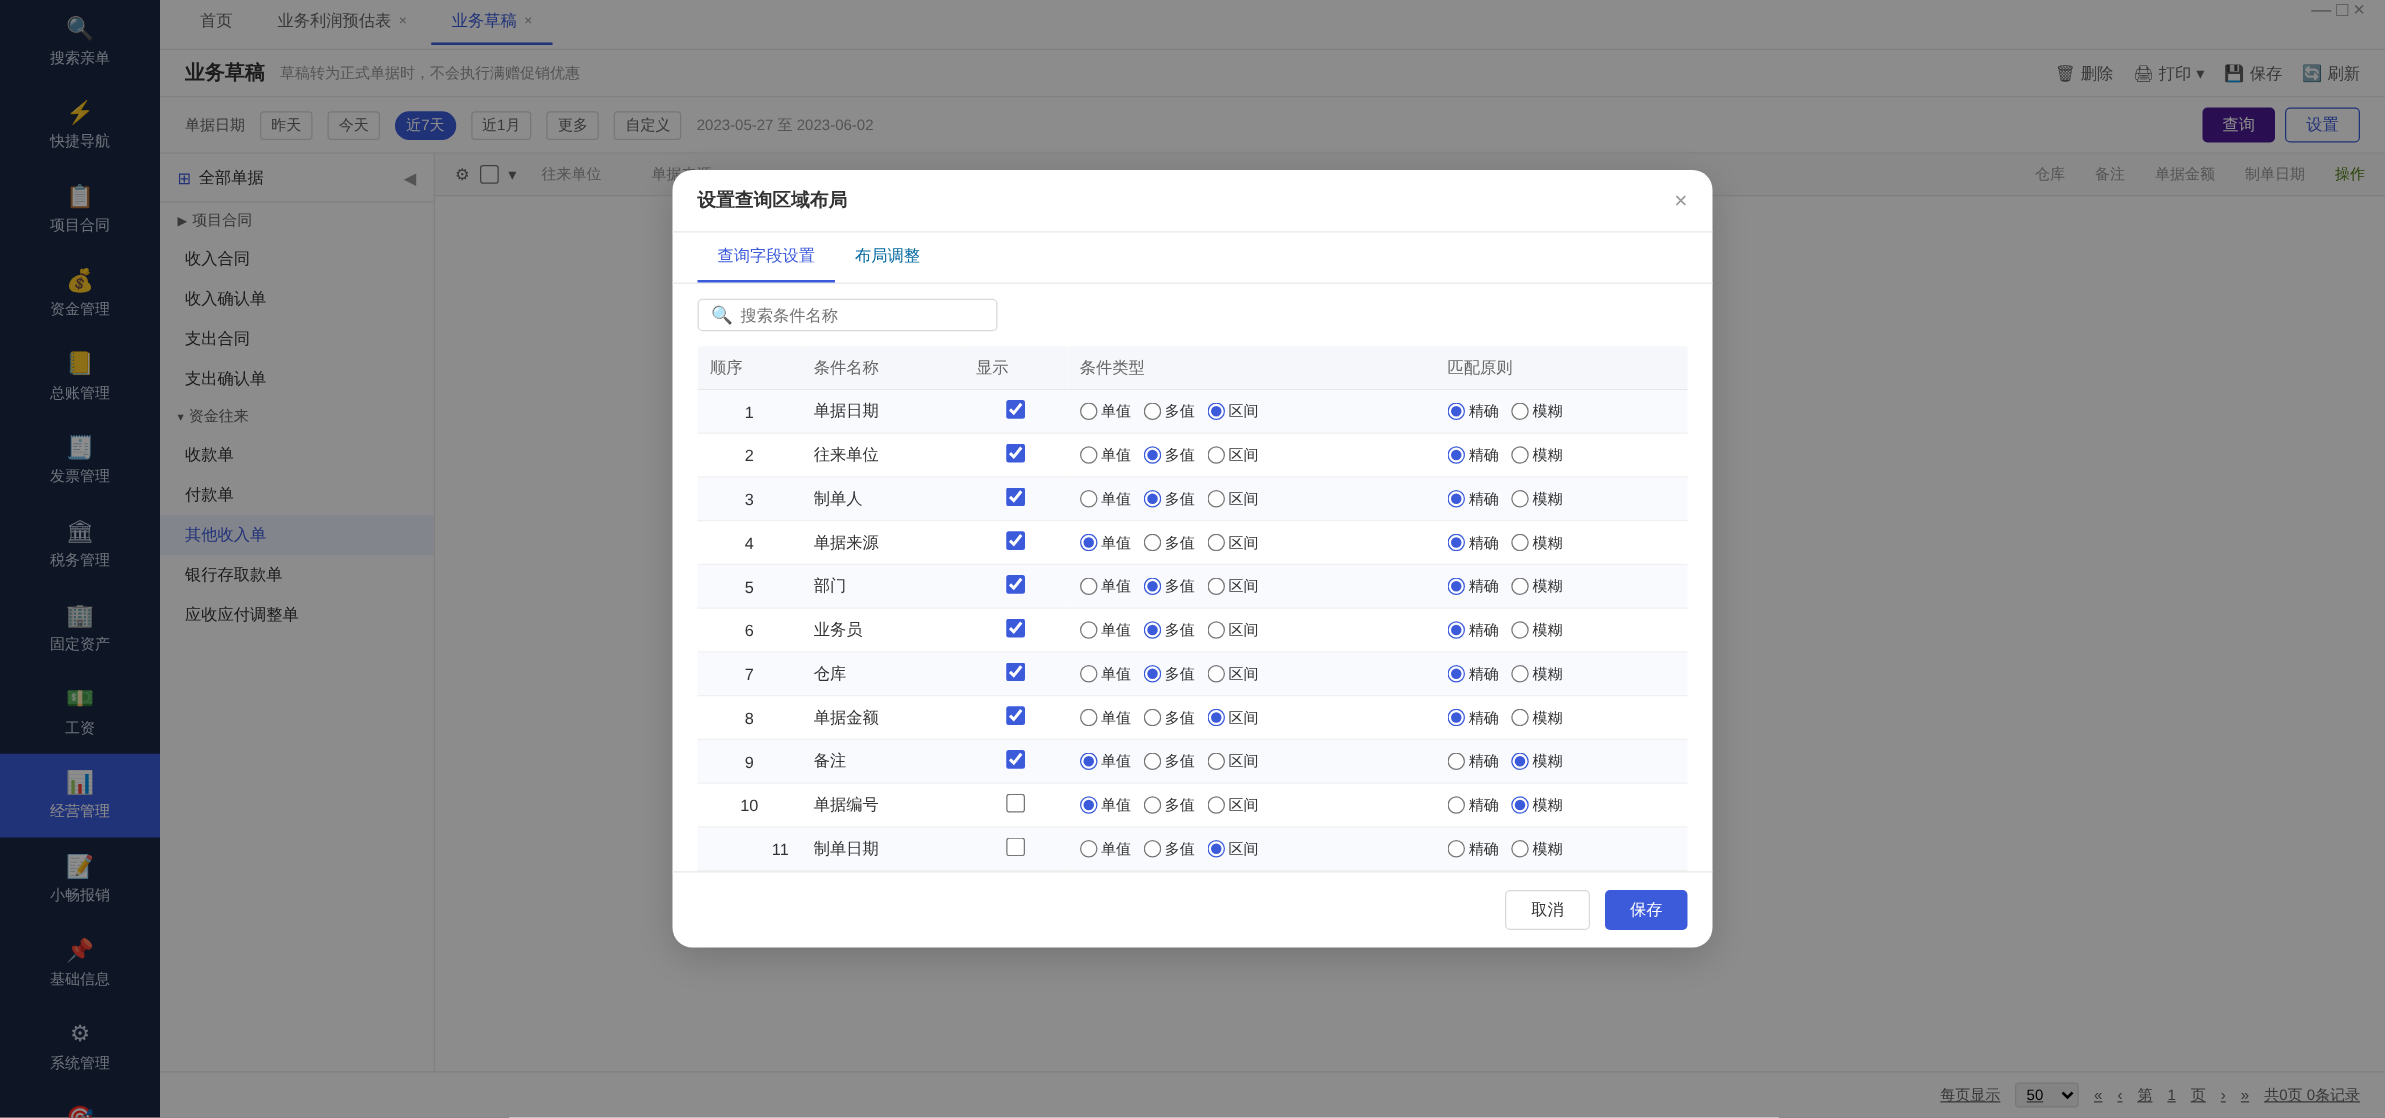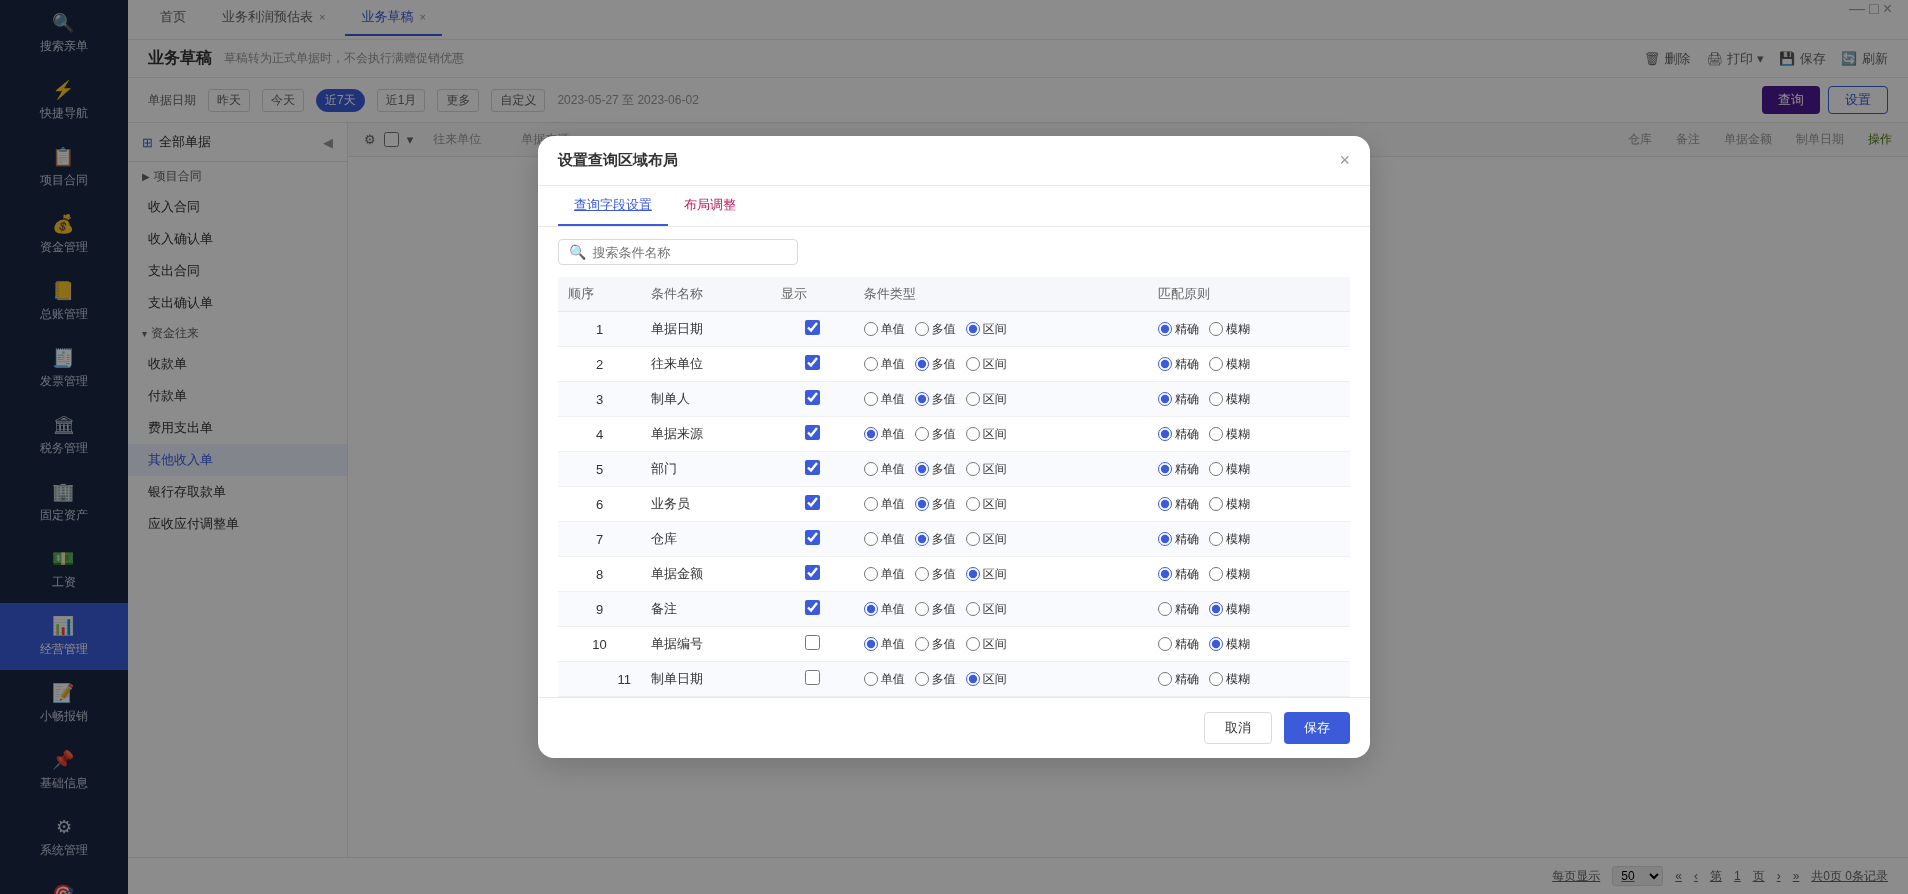--- a/index.html
+++ b/index.html
@@ -68,22 +68,22 @@
     .overlay { position: fixed; inset: 0; background: rgba(0,0,0,0.45); z-index: 100; display: flex; align-items: center; justify-content: center; }
 
     
     .modal { background: #fff; border-radius: 16px; width: 832px; max-height: 680px; display: flex; flex-direction: column; box-shadow: 0 8px 32px rgba(0,0,0,0.18); }
     .modal-header { display: flex; align-items: center; justify-content: space-between; padding: 14px 20px; border-bottom: 1px solid #e8e8e8; }
     .modal-title { font-size: 15px; font-weight: 600; }
     .modal-close { cursor: pointer; color: #999; font-size: 18px; }
 
     
     .modal-tabs { display: flex; border-bottom: 1px solid #e8e8e8; padding: 0 20px; }
-    .modal-tab { padding: 10px 16px; cursor: pointer; font-size: 13px; color: #be185d; border-bottom: 2px solid transparent; }
-    .modal-tab.active { color: #3b5bdb; border-bottom-color: #3b5bdb; text-decoration: underline; }
+    .modal-tab { padding: 10px 16px; cursor: pointer; font-size: 13px; color: #0369a1; border-bottom: 2px solid transparent; }
+    .modal-tab.active { color: #3b5bdb; border-bottom-color: #3b5bdb; }
 
     
     .modal-search { padding: 12px 20px; }
     .search-input-wrap { display: flex; align-items: center; border: 1px solid #d9d9d9; border-radius: 4px; padding: 4px 10px; gap: 6px; width: 240px; }
     .search-input-wrap input { border: none; outline: none; font-size: 13px; color: #333; width: 100%; background: transparent; }
     .search-icon { color: #999; font-size: 14px; }
 
     
     .modal-table-wrap { flex: 1; overflow-y: auto; padding: 0 20px; }
     .modal-table { width: 100%; border-collapse: collapse; }
@@ -267,23 +267,20 @@
         </div>
         <div class="tree-section">
           <span class="arrow">▾</span>
           <span>资金往来</span>
         </div>
         <div class="tree-item">
           <span>收款单</span>
         </div>
         <div class="tree-item">
           <span>付款单</span>
-        </div>
-        <div class="tree-item">
-          <span>费用支出单</span>
         </div>
         <div class="tree-item active">
           <span>其他收入单</span>
         </div>
         <div class="tree-item">
           <span>银行存取款单</span>
         </div>
         <div class="tree-item">
           <span>应收应付调整单</span>
         </div>

